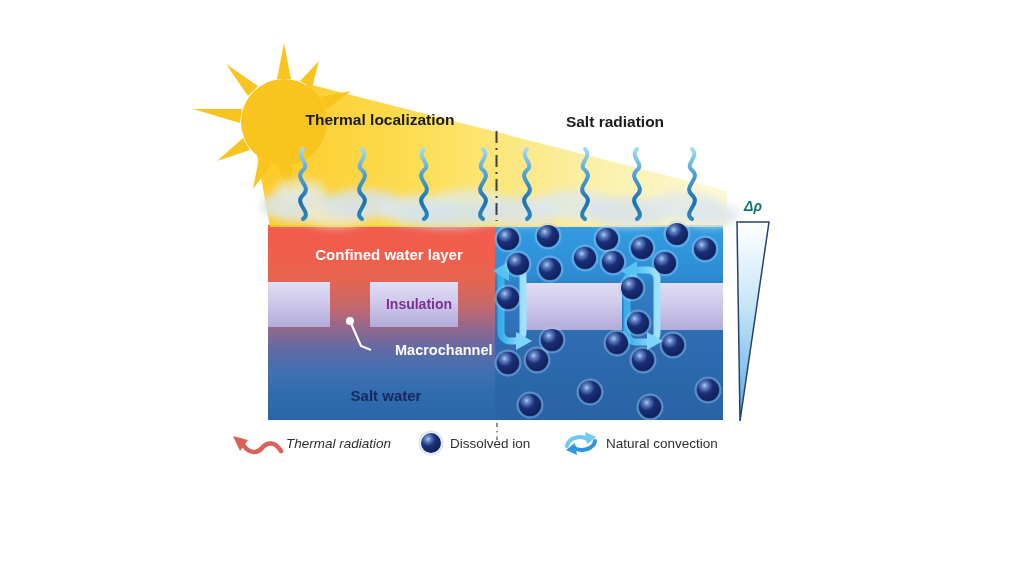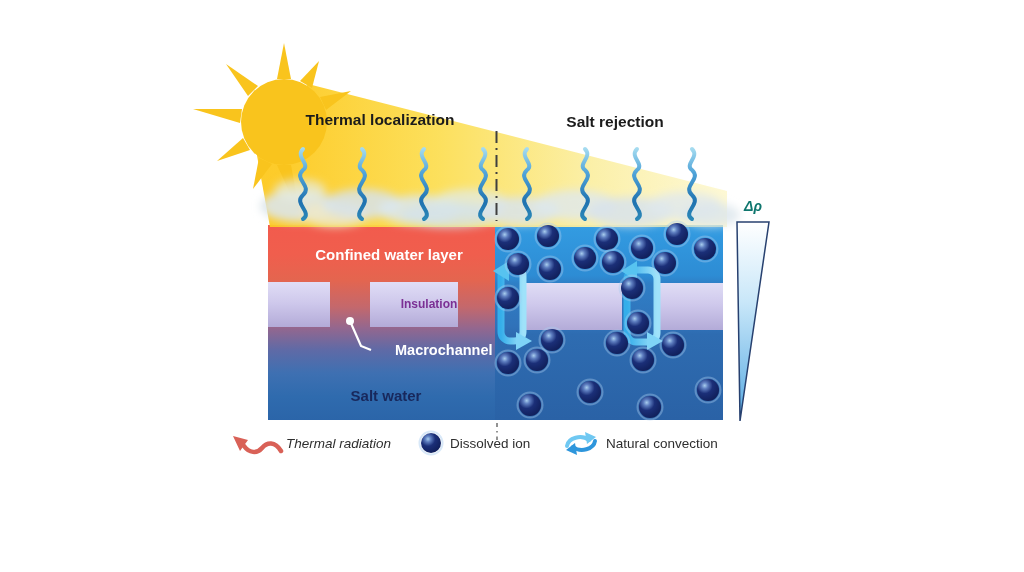--- a/index.html
+++ b/index.html
@@ -17,21 +17,21 @@
   .insul-l1{left:268px;top:282px;width:62px;height:45px;}
   .insul-l2{left:370px;top:282px;width:88px;height:45px;}
   .insul-r1{left:525px;top:283px;width:97px;height:47px;}
   .insul-r2{left:660px;top:283px;width:63px;height:47px;}
   svg.overlay{position:absolute;left:0;top:0;pointer-events:none;}
   
   .lbl{position:absolute;white-space:nowrap;transform:translate(-50%,-50%);font-weight:bold;}
   .title{font-size:15.5px;color:#1b1b1b;}
   .white{color:#ffffff;margin-left:8px;}
   .lbl-confined{left:381px;top:254px;font-size:15px;}
-  .lbl-insulation{left:419px;top:304px;font-size:12px;color:#7B3094;margin-left:10px;}
+  .lbl-insulation{left:419px;top:304px;font-size:14px;color:#7B3094;}
   .lbl-macro{left:387px;top:350px;transform:translate(0,-50%);font-size:14.5px;}
   .lbl-bulk{left:386px;top:395px;font-size:15px;color:#18285C;}
   .lbl-trho{left:753px;top:206px;font-size:14px;color:#0f766e;font-style:italic;}
   .lbl-title-left{left:380px;top:120px;}
   .lbl-title-right{left:615px;top:122px;}
   .legend-lbl{position:absolute;top:443px;transform:translate(0,-50%);font-size:13.5px;
     color:#2e2e2e;font-weight:normal;white-space:nowrap;}
   .leg-thermal{left:286px;font-style:italic;}
   .leg-ion{left:450px;}
   .leg-conv{left:606px;}
@@ -204,21 +204,21 @@
     </g>
     <g>
       <path d="M 567,446 A 13,10 0 0 1 589,440" fill="none" stroke="#6FC8F2" stroke-width="4" stroke-linecap="round"></path>
       <polygon points="596,437 585,432 587,444" fill="#6FC8F2"></polygon>
       <path d="M 595,441 A 13,10 0 0 1 573,447" fill="none" stroke="#2E96DC" stroke-width="4" stroke-linecap="round"></path>
       <polygon points="566,450 577,455 575,443" fill="#2E96DC"></polygon>
     </g>
   </svg>
 
   <div class="lbl title lbl-title-left">Thermal localization</div>
-  <div class="lbl title lbl-title-right">Salt rejection</div>
+  <div class="lbl title lbl-title-right">Salt radiation</div>
   <div class="lbl white lbl-confined">Confined water layer</div>
   <div class="lbl lbl-insulation">Insulation</div>
   <div class="lbl white lbl-macro">Macrochannel</div>
   <div class="lbl lbl-bulk">Salt water</div>
   <div class="lbl lbl-trho">Δρ</div>
 
   <div class="legend-lbl leg-thermal">Thermal radiation</div>
   <div class="legend-lbl leg-ion">Dissolved ion</div>
   <div class="legend-lbl leg-conv">Natural convection</div>
 </div>

